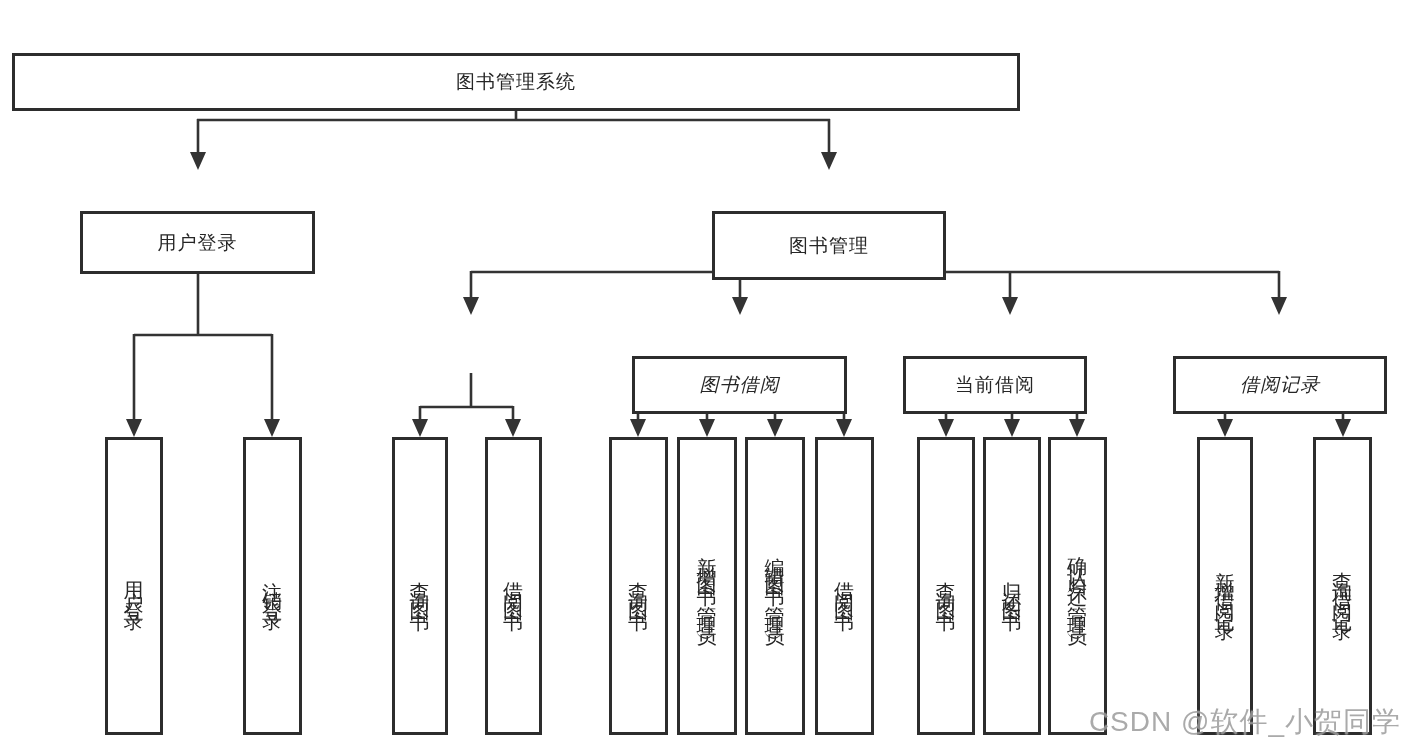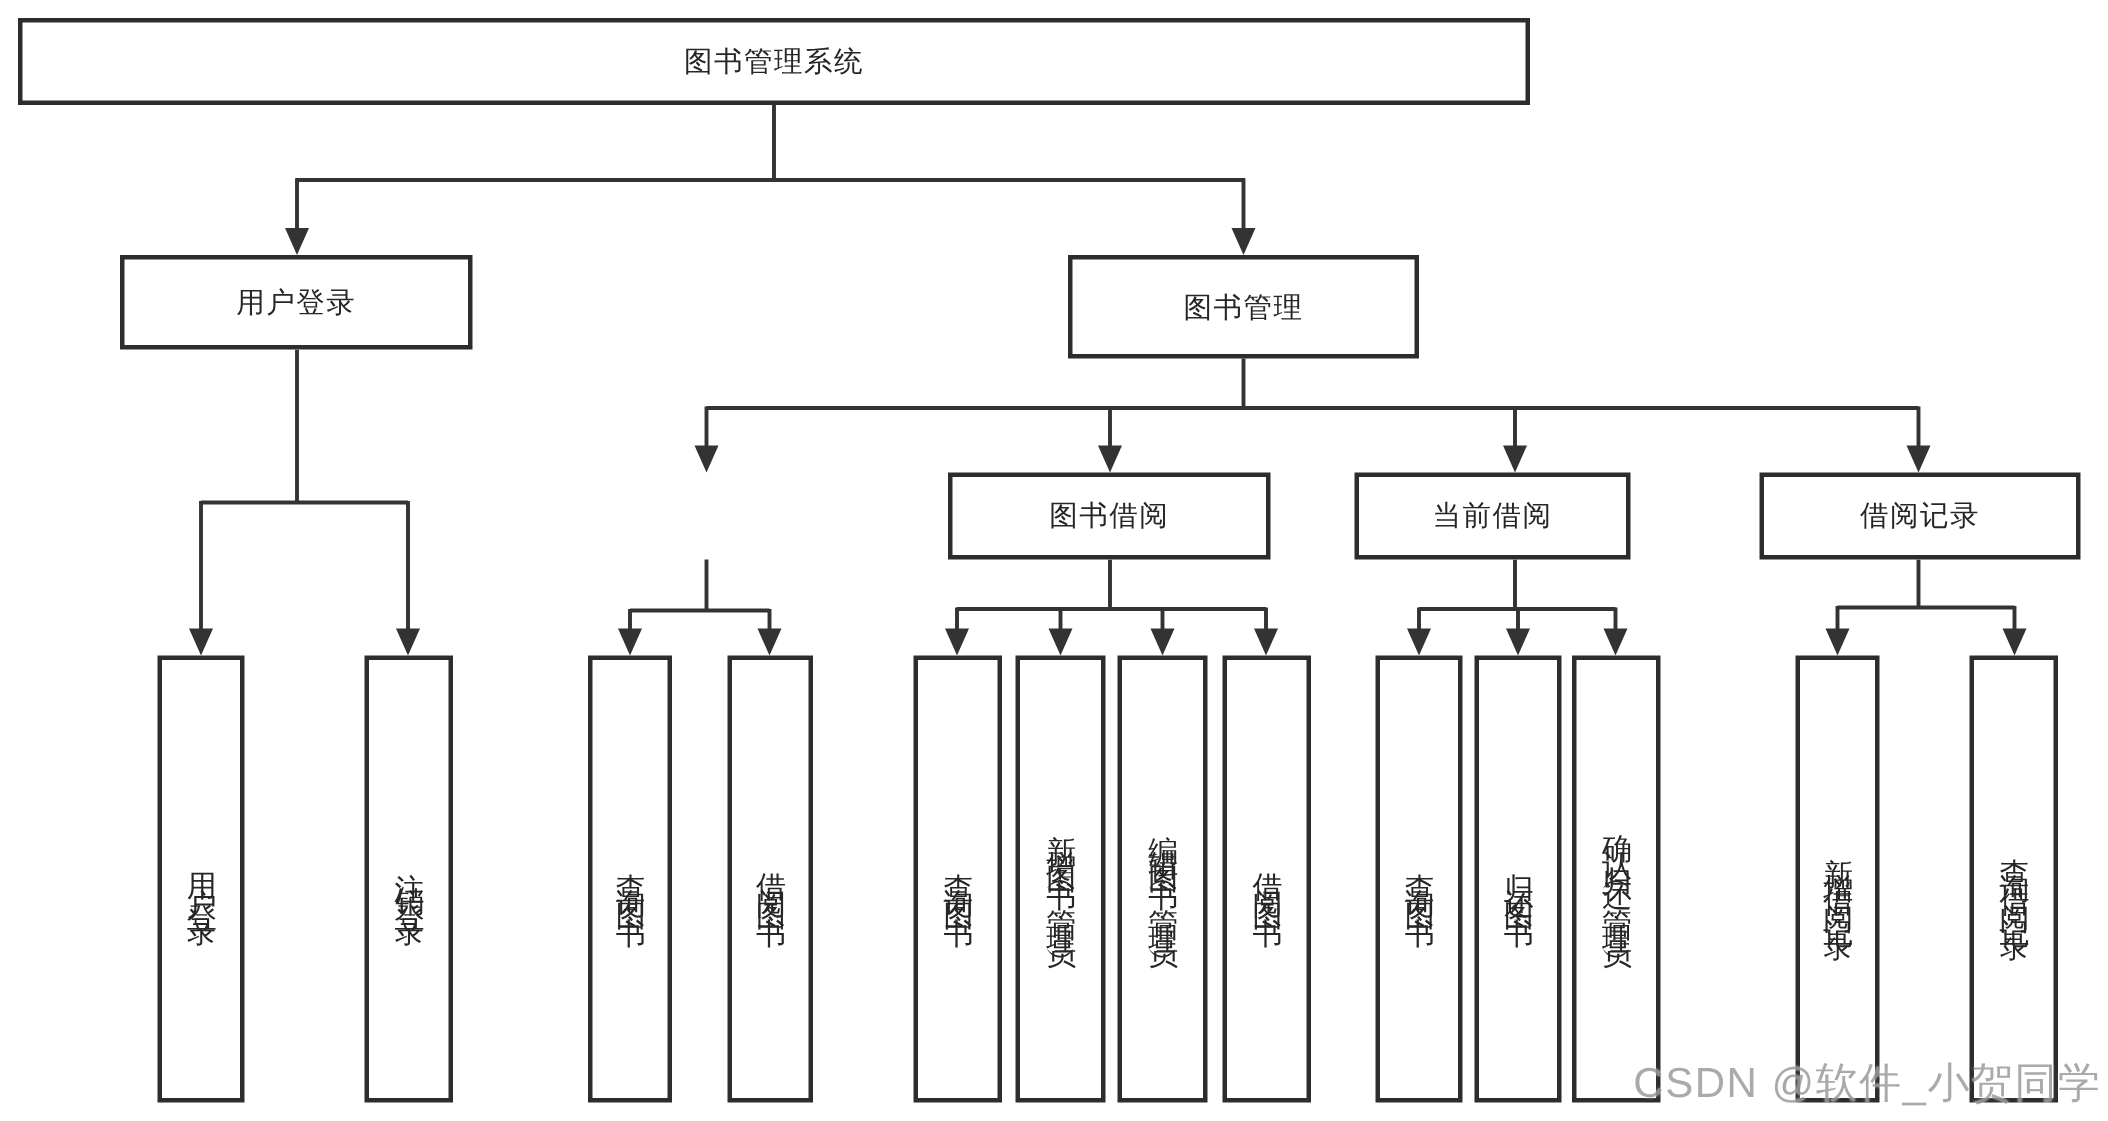--- a/index.html
+++ b/index.html
@@ -12,21 +12,21 @@
   }
   #connectors{position:absolute;left:0;top:0;z-index:1;}
   #connectors path.line{stroke:var(--line,#333333);stroke-width:2.6;fill:none;}
   #connectors path.arrow{fill:var(--line,#333333);stroke:none;}
   .hbox{
     position:absolute;z-index:2;box-sizing:border-box;
     background:var(--box-bg,#ffffff);
     border:3px solid var(--box-border,#2d2d2d);
     display:flex;align-items:center;justify-content:center;
     font-size:19px;color:var(--text,#262626);
-    letter-spacing:1px;white-space:nowrap;
+    letter-spacing:1px;white-space:nowrap;margin-top:41px;
   }
   .vbox{
     position:absolute;z-index:2;box-sizing:border-box;
     background:var(--box-bg,#ffffff);
     border:3px solid var(--box-border,#2d2d2d);
     display:flex;align-items:center;justify-content:center;
     writing-mode:vertical-rl;text-orientation:mixed;
     font-size:20px;line-height:1;letter-spacing:10px;
     color:var(--text,#262626);
   }
@@ -69,23 +69,23 @@
       M938,419 H954 L946,437 Z  M1004,419 H1020 L1012,437 Z
       M1069,419 H1085 L1077,437 Z  M1217,419 H1233 L1225,437 Z
       M1335,419 H1351 L1343,437 Z"></path>
   </svg>
 
   <div class="hbox" style="left:12px;top:12px;width:1008px;height:58px;">图书管理系统</div>
 
   <div class="hbox" style="left:80px;top:170px;width:235px;height:63px;">用户登录</div>
   <div class="hbox" style="left:712px;top:170px;width:234px;height:69px;">图书管理</div>
 
-  <div class="hbox" style="left:632px;top:315px;width:215px;height:58px;">图书借阅</div>
+  <div class="hbox" style="left:632px;top:315px;width:215px;height:58px;font-style:italic;">图书借阅</div>
   <div class="hbox" style="left:903px;top:315px;width:184px;height:58px;">当前借阅</div>
-  <div class="hbox" style="left:1173px;top:315px;width:214px;height:58px;">借阅记录</div>
+  <div class="hbox" style="left:1173px;top:315px;width:214px;height:58px;font-style:italic;">借阅记录</div>
 
   <div class="vbox" style="left:105px;top:437px;width:58px;height:298px;">用户登录</div>
   <div class="vbox" style="left:243px;top:437px;width:59px;height:298px;">注销登录</div>
 
   <div class="vbox" style="left:392px;top:437px;width:56px;height:298px;">查询图书</div>
   <div class="vbox" style="left:485px;top:437px;width:57px;height:298px;">借阅图书</div>
 
   <div class="vbox" style="left:609px;top:437px;width:59px;height:298px;">查询图书</div>
   <div class="vbox" style="left:677px;top:437px;width:60px;height:298px;">新增图书（管理员）</div>
   <div class="vbox" style="left:745px;top:437px;width:60px;height:298px;">编辑图书（管理员）</div>

